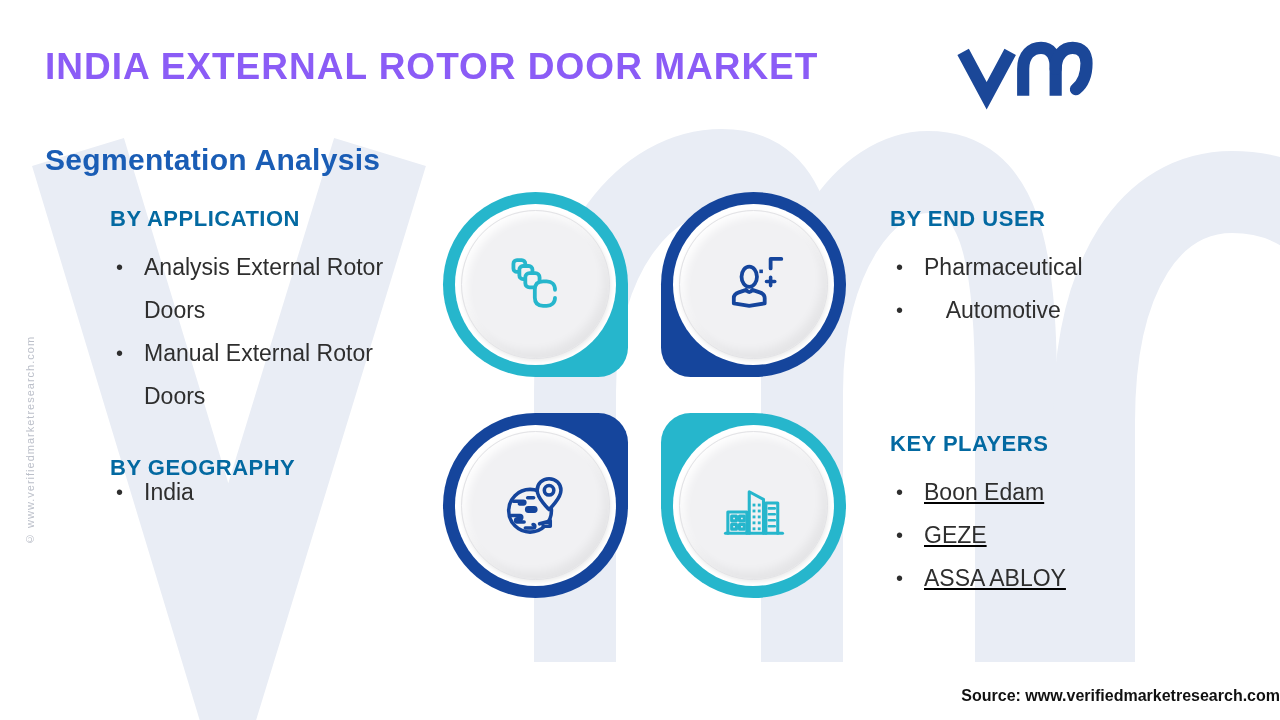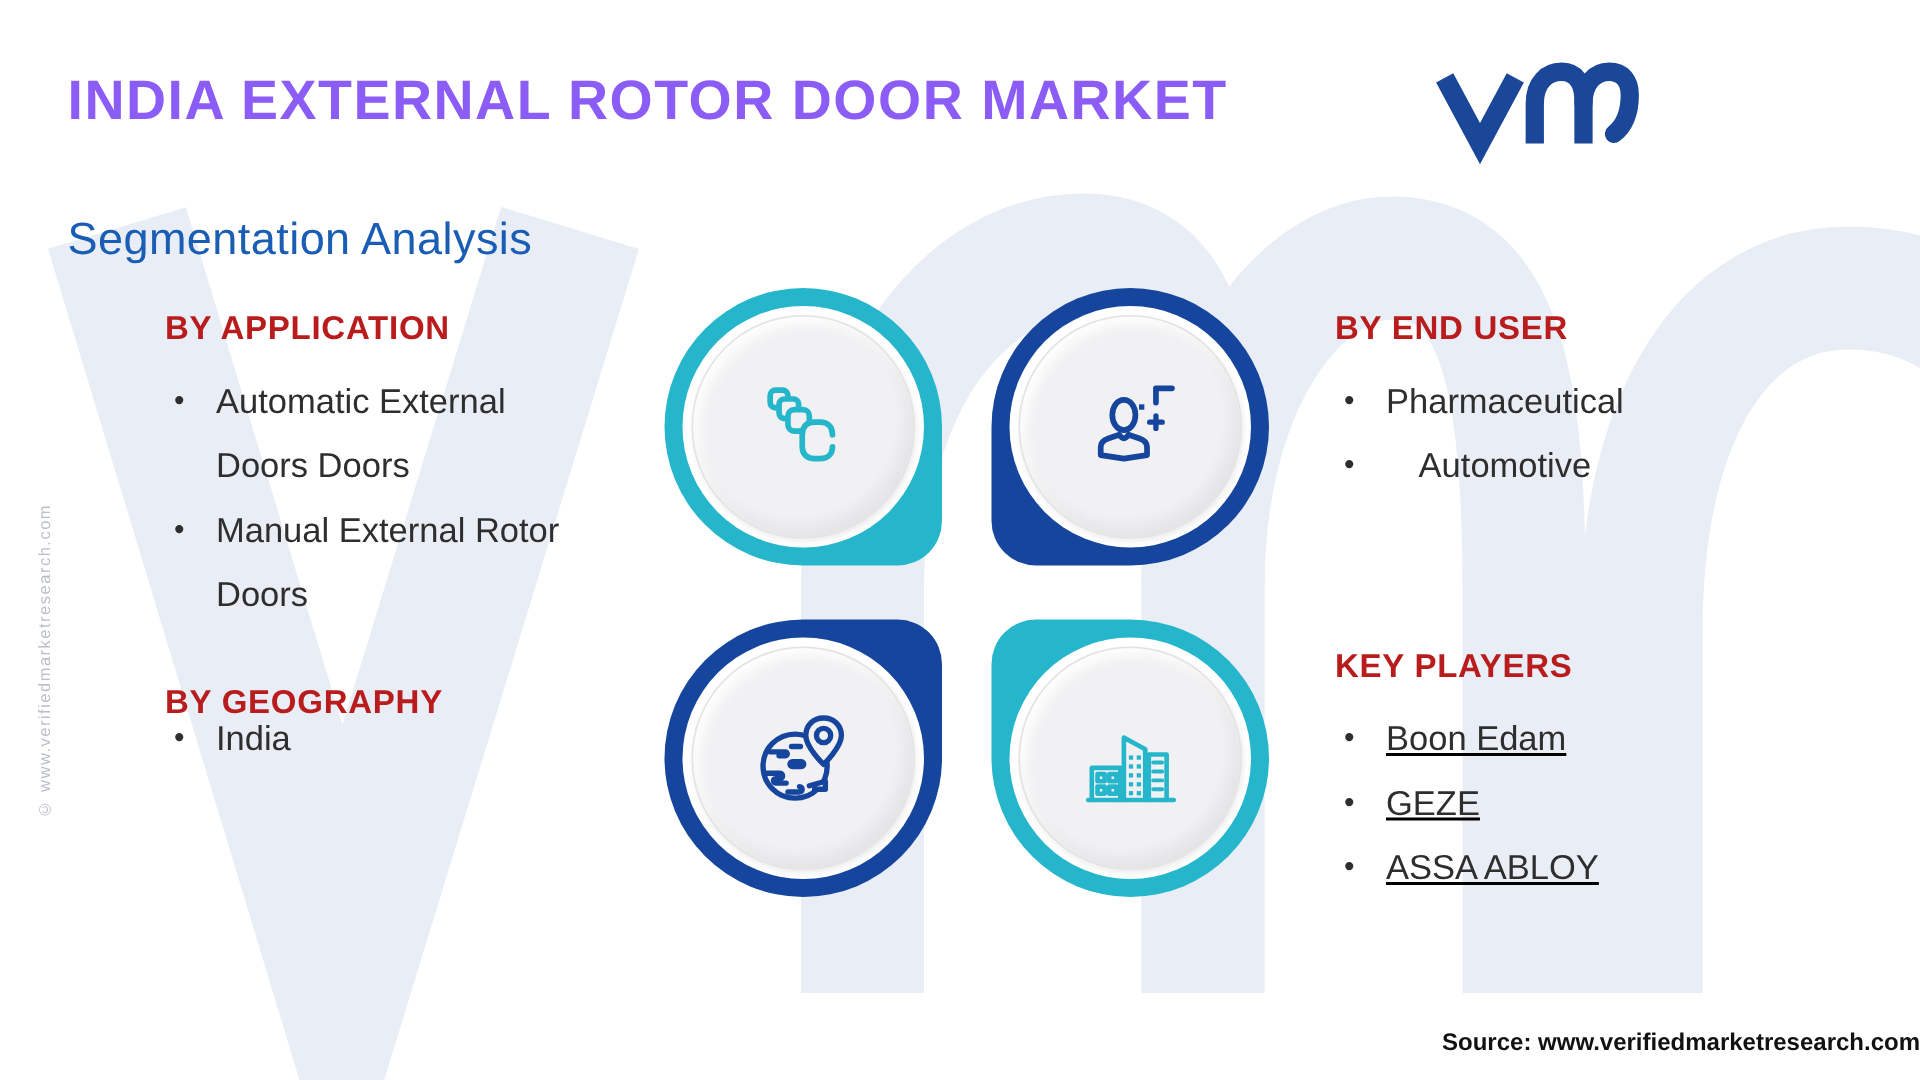--- a/index.html
+++ b/index.html
@@ -17,26 +17,26 @@
   }
   .logo { position:absolute; left:955px; top:33px; z-index:2; width:290px; height:85px; }
   .logo-mark { position:absolute; left:0; top:2px; }
   .logo-text {
     position:absolute; left:150px; top:6px;
     color:#27adc2; font-weight:700; font-size:19px; letter-spacing:3px; line-height:23px;
   }
   .logo-text .reg { color:#8d939c; font-size:11px; letter-spacing:0; vertical-align:super; }
   .subtitle {
     position:absolute; left:45px; top:143px; z-index:2;
-    font-size:30px; font-weight:400; color:#1a5db5; letter-spacing:0.3px;
+    font-size:30px; font-weight:700; color:#1a5db5; letter-spacing:0.3px;
   }
   
   .sec-h {
     position:absolute; z-index:2;
-    font-size:22px; font-weight:700; color:#b91c1c; letter-spacing:0.5px;
+    font-size:22px; font-weight:700; color:#0369a1; letter-spacing:0.5px;
   }
   .h-app { left:110px; top:206px; }
   .h-geo { left:110px; top:431px;margin-top:24px; }
   .h-end { left:890px; top:206px; }
   .h-key { left:890px; top:431px; }
   ul.blist { position:absolute; z-index:2; list-style:none; }
   .l-app { left:110px; top:246px; }
   .l-geo { left:110px; top:471px; }
   .l-end { left:890px; top:246px;text-align:center; }
   .l-key { left:890px; top:471px;text-decoration:underline; }
@@ -100,21 +100,21 @@
       <path d="M84,74 L84,41 C84,24 94,15 106,15 C118,15 124,24 124,39 L124,74" stroke-width="15"></path>
       <path d="M124,41 C124,24 134,15 145,15 C156,15 162,22 162,34 C162,49 158,59 149,66" stroke-width="15" stroke-linecap="round"></path>
     </g>
   </svg>
 </div>
 
 <h2 class="subtitle">Segmentation Analysis</h2>
 
 <div class="sec-h h-app">BY APPLICATION</div>
 <ul class="blist l-app">
-  <li>Automatic External Doors Doors</li>
+  <li>Analysis External Rotor Doors</li>
   <li>Manual External Rotor Doors</li>
 </ul>
 
 <div class="sec-h h-geo">BY GEOGRAPHY</div>
 <ul class="blist l-geo">
   <li>India</li>
 </ul>
 
 <div class="sec-h h-end">BY END USER</div>
 <ul class="blist l-end">

